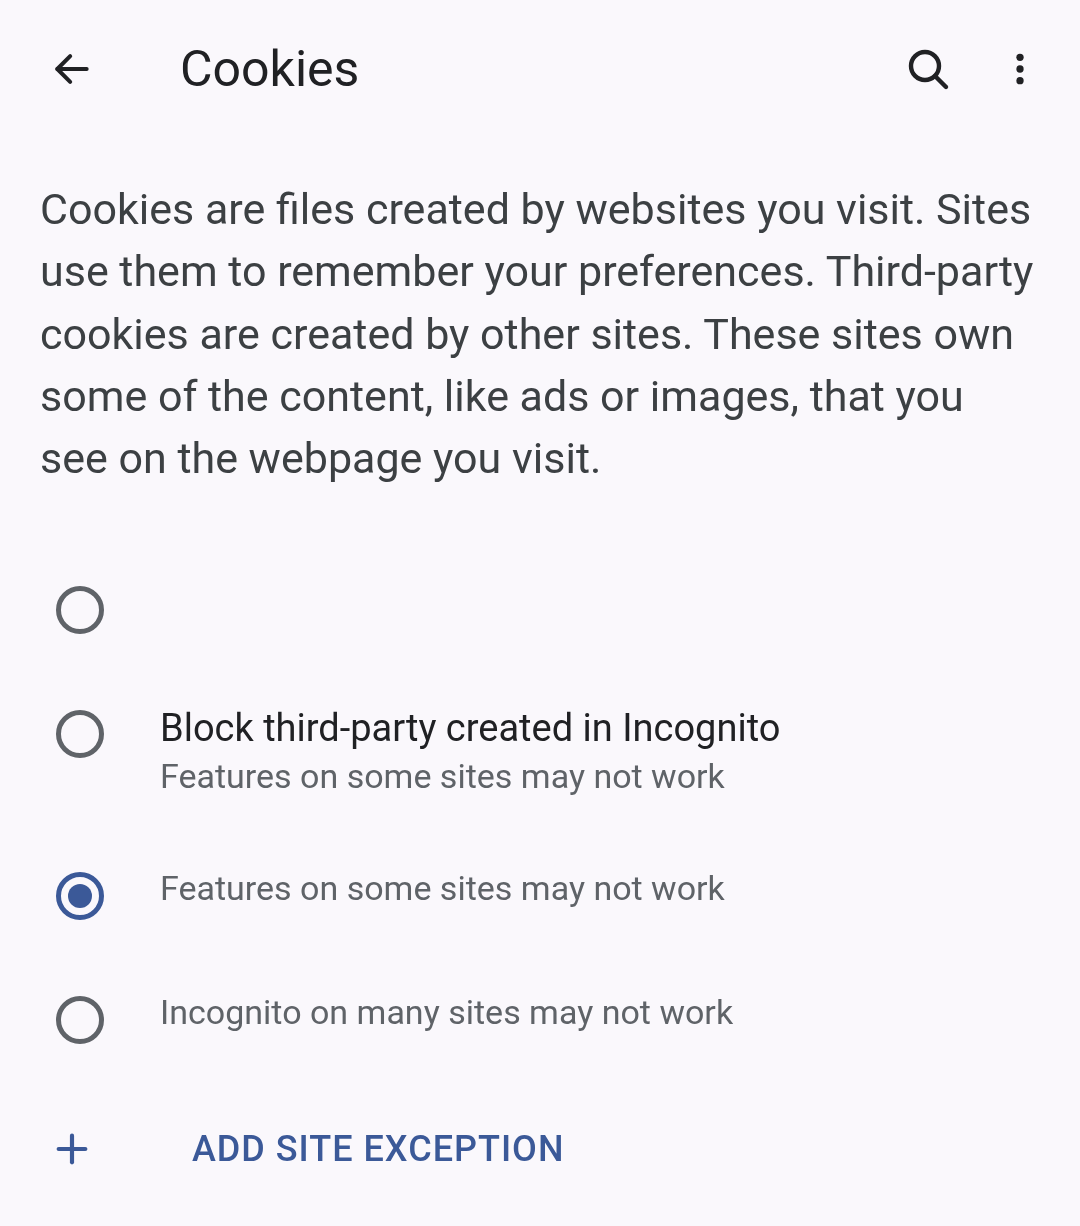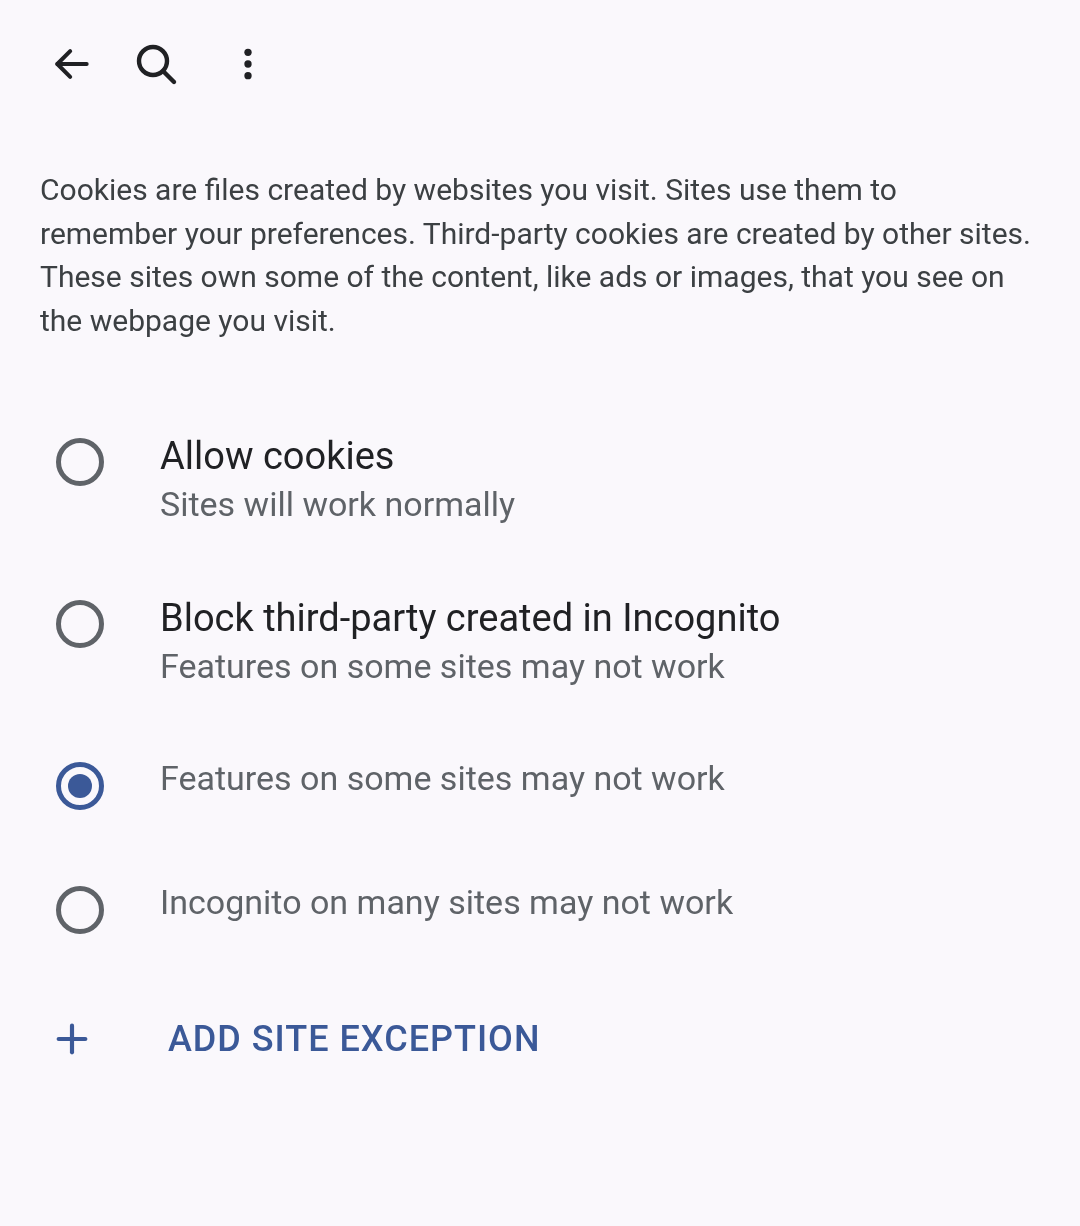--- a/index.html
+++ b/index.html
@@ -33,21 +33,21 @@
       margin-left: 48px;
       color: #202124;
     }
     .header-right {
       display: flex;
       align-items: center;
       gap: 48px;
     }
     .description {
       padding: 40px 40px 40px 40px;
-      font-size: 30px;
+      font-size: 43px;
       line-height: 1.45;
       color: #3c4043;
     }
     .options {
       padding-top: 16px;
     }
     .option-row {
       display: flex;
       align-items: flex-start;
       padding: 36px 40px 36px 56px;
@@ -83,21 +83,21 @@
       font-weight: 400;
     }
     .option-sub {
       font-size: 34px;
       color: #5f6368;
     }
     .add-row {
       display: flex;
       align-items: center;
       padding: 48px 40px 48px 52px;
-      gap: 76px;
+      gap: 100px;
       cursor: pointer;
       color: #3b5998;
     }
     .plus-icon {
       width: 40px; height: 40px;
       display: flex;
       align-items: center;
       justify-content: center;
       flex-shrink: 0;
     }
@@ -110,20 +110,21 @@
 </head>
 <body>
 
 <div class="header">
   <div class="icon-btn back-btn">
     <svg width="44" height="44" viewBox="0 0 24 24" fill="none" stroke="#202124" stroke-width="2.2" stroke-linecap="round" stroke-linejoin="round">
       <line x1="20" y1="12" x2="4" y2="12"></line>
       <polyline points="11,5 4,12 11,19"></polyline>
     </svg>
   </div>
+  <h1 class="title">Cookies</h1>
   <div class="header-right">
     <div class="icon-btn">
       <svg width="48" height="48" viewBox="0 0 24 24" fill="none" stroke="#202124" stroke-width="2.2" stroke-linecap="round">
         <circle cx="10.5" cy="10.5" r="7"></circle>
         <line x1="21" y1="21" x2="15.5" y2="15.5"></line>
       </svg>
     </div>
     <div class="icon-btn">
       <svg width="40" height="48" viewBox="0 0 24 24" fill="#202124">
         <circle cx="12" cy="5" r="2.2"></circle>
@@ -133,24 +134,20 @@
     </div>
   </div>
 </div>
 
 <div class="description">Cookies are files created by websites you visit. Sites use them to remember your preferences. Third-party cookies are created by other sites. These sites own some of the content, like ads or images, that you see on the webpage you visit.</div>
 
 <div class="options">
 
   <div class="option-row">
     <div class="radio"></div>
-    <div class="option-text">
-      <div class="option-title">Allow cookies</div>
-      <div class="option-sub">Sites will work normally</div>
-    </div>
   </div>
 
   <div class="option-row">
     <div class="radio"></div>
     <div class="option-text">
       <div class="option-title">Block third-party created in Incognito</div>
       <div class="option-sub">Features on some sites may not work</div>
     </div>
   </div>
 

